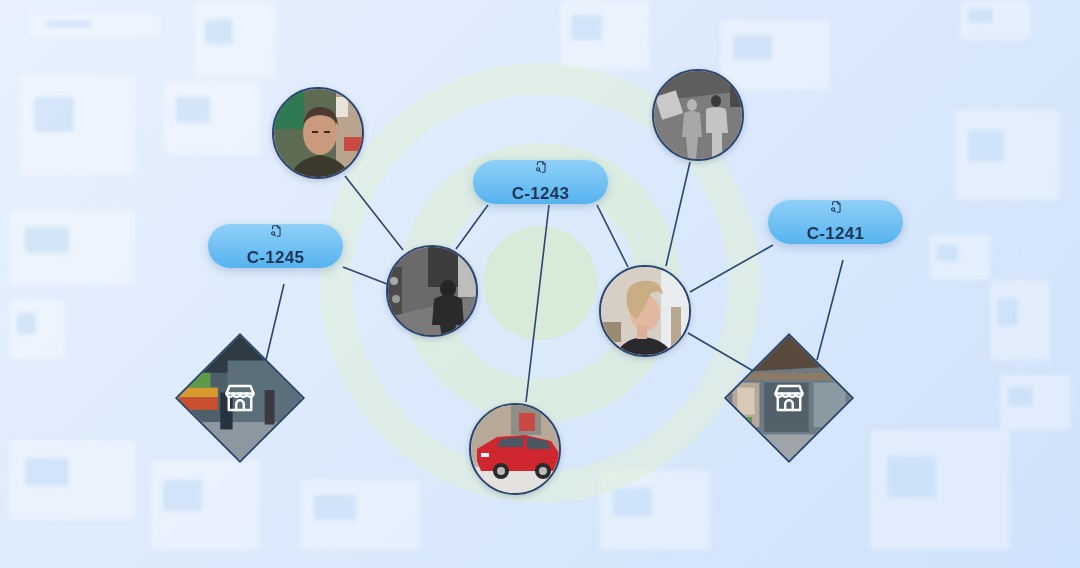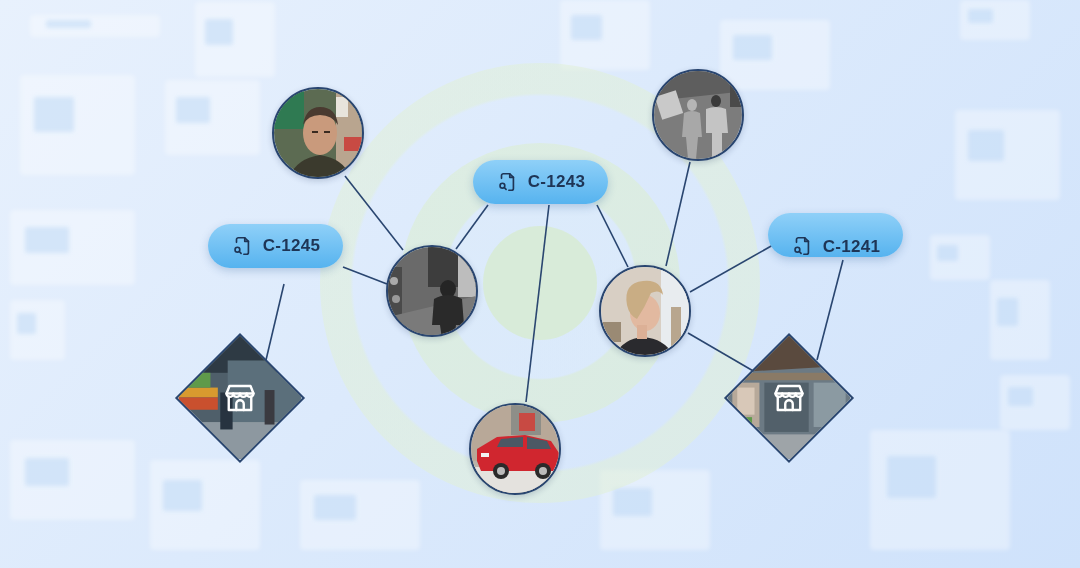--- a/index.html
+++ b/index.html
@@ -19,20 +19,21 @@
   }
   .ring { position:absolute; border-radius:50%; }
   svg.links { position:absolute; left:0; top:0; width:1080px; height:568px; }
   .pill {
     position:absolute; height:44px; border-radius:22px;
     background: linear-gradient(180deg, #8fd0f8 0%, #56b3ef 100%);
     box-shadow: 0 3px 8px rgba(40,90,150,0.25);
     display:flex; align-items:center; justify-content:center; gap:10px;
     color:#1e3556; font-weight:bold; font-size:17px; letter-spacing:0.3px;
     cursor:pointer;
+    flex-direction:column;
   }
   .pill svg { width:22px; height:22px; }
   .photo {
     position:absolute; width:92px; height:92px; border-radius:50%;
     border:2.5px solid #2a4670; overflow:hidden; box-sizing:border-box;
     box-shadow: 0 2px 6px rgba(20,40,80,0.2); cursor:pointer;
   }
   .diamond {
     position:absolute; width:92px; height:92px; transform:rotate(45deg);
     border:2.5px solid #2a4670; box-sizing:border-box; overflow:hidden; cursor:pointer;
@@ -102,21 +103,21 @@
 <div class="pill" style="left:208px;top:224px;width:135px;">
   <svg viewBox="0 0 24 24" fill="none" stroke="#1e3556" stroke-width="1.8" stroke-linecap="round" stroke-linejoin="round">
     <path d="M6 8V5a2 2 0 0 1 2-2h7l4 4v12a2 2 0 0 1-2 2h-3"></path>
       <path d="M15 3v4h4"></path>
     <circle cx="7" cy="16" r="2.6"></circle>
       <path d="M9 18l2 2"></path>
   </svg>
   <span>C-1245</span>
 </div>
 
-<div class="pill" style="left:768px;top:213px;width:135px;align-items:flex-end;">
+<div class="pill" style="left:768px;top:200px;width:135px;">
   <svg viewBox="0 0 24 24" fill="none" stroke="#1e3556" stroke-width="1.8" stroke-linecap="round" stroke-linejoin="round">
     <path d="M6 8V5a2 2 0 0 1 2-2h7l4 4v12a2 2 0 0 1-2 2h-3"></path>
       <path d="M15 3v4h4"></path>
     <circle cx="7" cy="16" r="2.6"></circle>
       <path d="M9 18l2 2"></path>
   </svg>
   <span>C-1241</span>
 </div>
 
 <div class="photo" style="left:272px;top:87px;">

